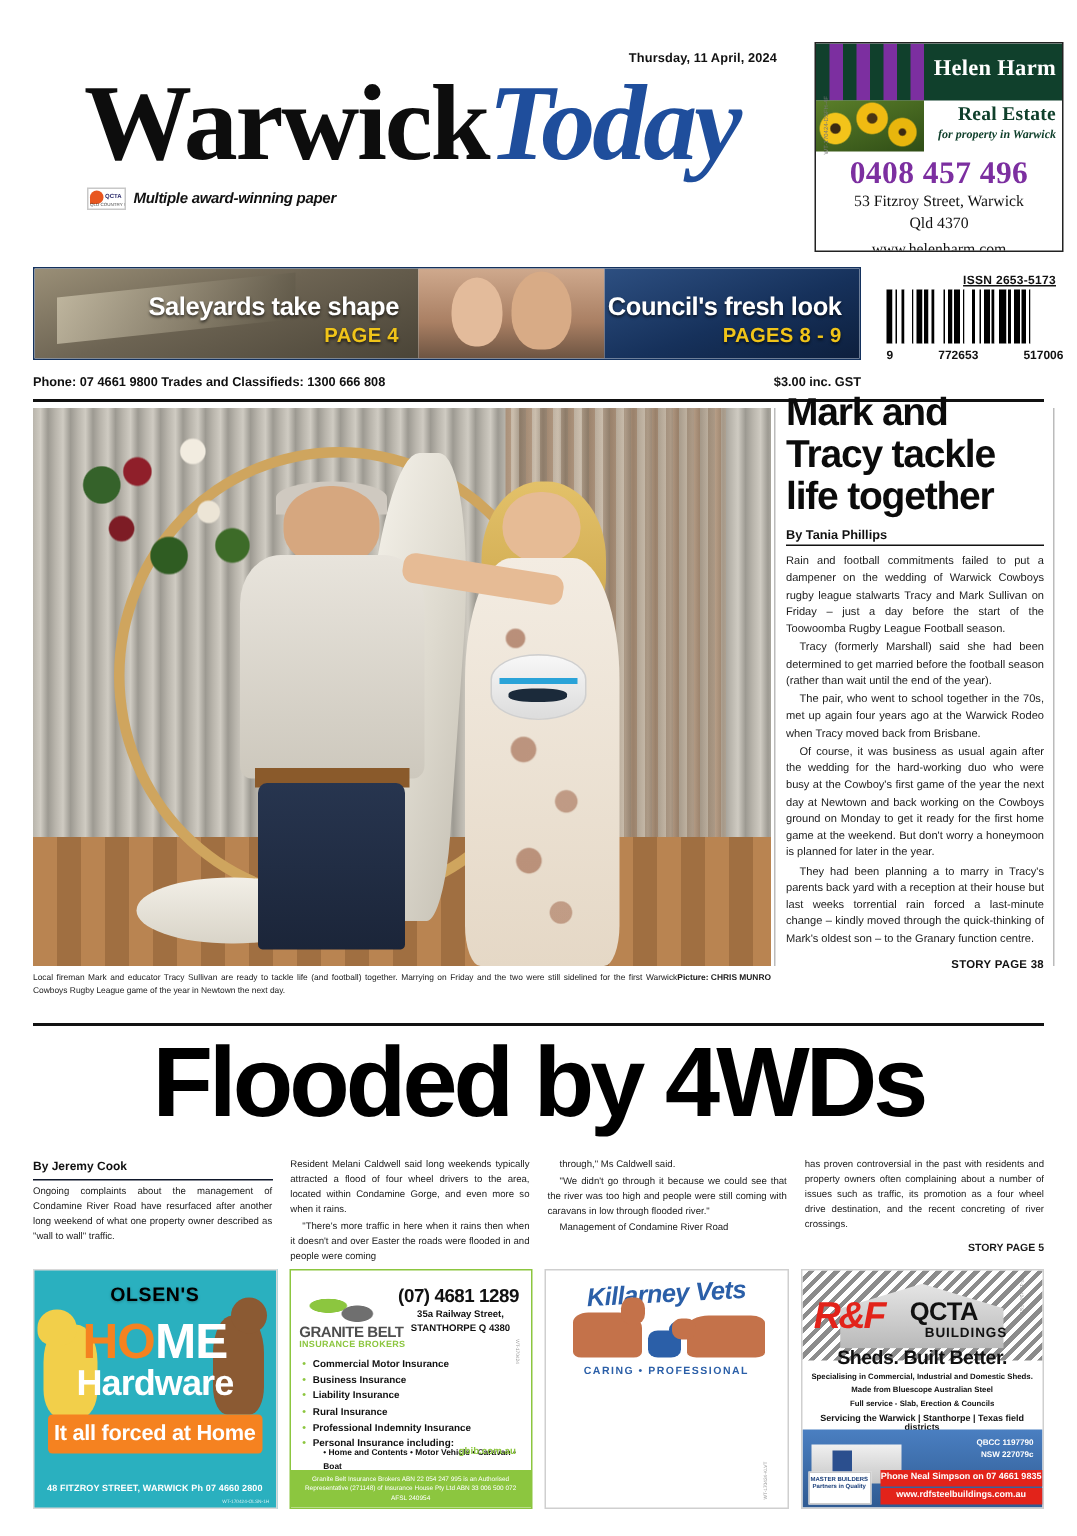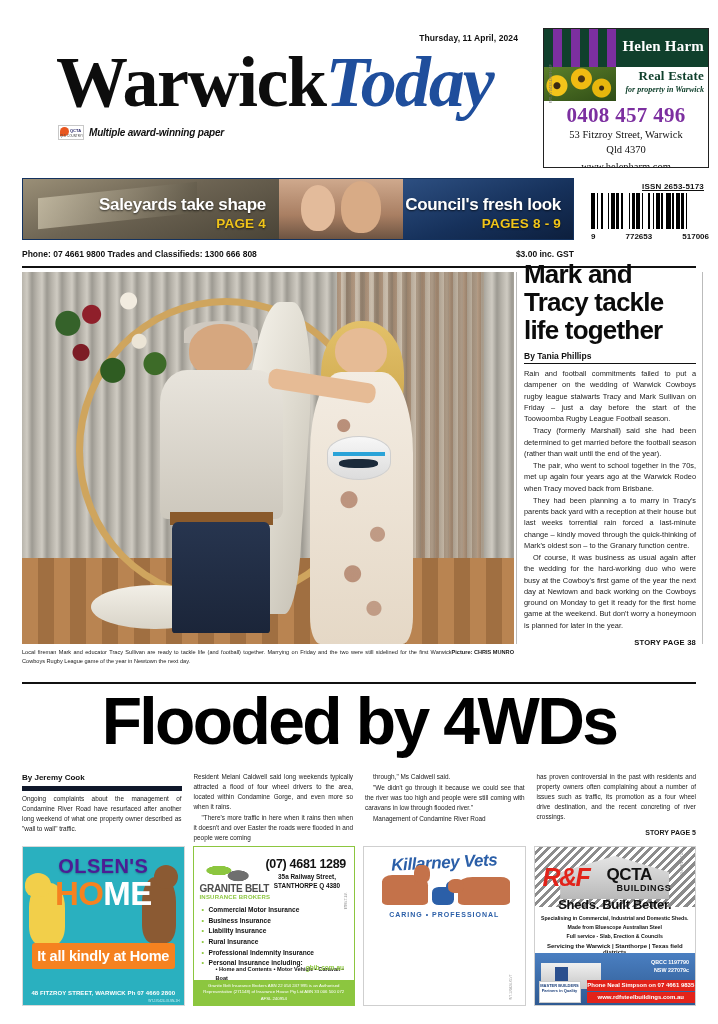--- a/index.html
+++ b/index.html
@@ -294,32 +294,32 @@
     letter-spacing:-2.6px; text-align:center; white-space:nowrap;
   }
 
   
   .story { position:absolute; left:22px; top:772px; width:674px; display:flex; gap:12px; }
   .story .col { width:161px; font-size:6.4px; line-height:1.56; color:#1a1a1a; text-align:justify; }
   .story .col p { margin-bottom:1px; }
   .story .col p.ind { text-indent:8px; }
   .story .byl2 {
     font-size:8px; font-weight:700; color:#111; padding-bottom:2px;
-    border-bottom:5px solid #0f172a; margin-bottom:3px;
+    border-bottom:1px solid #0f172a; margin-bottom:3px;
   }
   .story .ref2 { margin-top:6px; text-align:right; font-weight:700; font-size:7px; }
 
   
   .ads { position:absolute; left:22px; top:846px; width:674px; height:160px; display:flex; gap:8px; }
 
   .ad { position:relative; overflow:hidden; background:#fff; }
   .ad1 { width:163px; border:1px solid #d8d8d8; background:#2ab0bf; }
   .ad1 .olsens {
     position:absolute; top:8px; left:0; width:100%; text-align:center;
-    font-size:20px; font-weight:700; color:#4c1d95; letter-spacing:.4px;
+    font-size:13px; font-weight:700; color:#000000; letter-spacing:.4px;
     text-shadow:0 1px 2px rgba(0,0,0,.25);
   }
   .ad1 .home {
     position:absolute; top:28px; left:0; width:100%; text-align:center;
     font-size:33px; font-weight:700; color:#fff; letter-spacing:-.6px;
   }
   .ad1 .home .o { color:#f58220; }
   .ad1 .hw {
     position:absolute; top:62px; left:0; width:100%; text-align:center;
     font-size:24px; font-weight:700; color:#fff; letter-spacing:-.6px;
@@ -638,22 +638,22 @@
   <div class="col-div"></div>
   <div class="col-div2"></div>
 
   <div class="lead-col">
     <div class="lead-hl">Mark and Tracy tackle life together</div>
     <div class="byline">By Tania Phillips</div>
     <div class="lead-body" id="lead-body">
         <p>Rain and football commitments failed to put a dampener on the wedding of Warwick Cowboys rugby league stalwarts Tracy and Mark Sullivan on Friday – just a day before the start of the Toowoomba Rugby League Football season.</p>
         <p>Tracy (formerly Marshall) said she had been determined to get married before the football season (rather than wait until the end of the year).</p>
         <p>The pair, who went to school together in the 70s, met up again four years ago at the Warwick Rodeo when Tracy moved back from Brisbane.</p>
+        <p>Of course, it was business as usual again after the wedding for the hard-working duo who were busy at the Cowboy's first game of the year the next day at Newtown and back working on the Cowboys ground on Monday to get it ready for the first home game at the weekend. But don't worry a honeymoon is planned for later in the year.</p>
         <p>They had been planning a to marry in Tracy's parents back yard with a reception at their house but last weeks torrential rain forced a last-minute change – kindly moved through the quick-thinking of Mark's oldest son – to the Granary function centre.</p>
-        <p>Of course, it was business as usual again after the wedding for the hard-working duo who were busy at the Cowboy's first game of the year the next day at Newtown and back working on the Cowboys ground on Monday to get it ready for the first home game at the weekend. But don't worry a honeymoon is planned for later in the year.</p>
       </div>
     <div class="story-ref">STORY PAGE 38</div>
   </div>
 
   <div class="caption">
     <span class="credit">Picture: CHRIS MUNRO</span>
     <span>Local fireman Mark and educator Tracy Sullivan are ready to tackle life (and football) together. Marrying on Friday and the two were still sidelined for the first Warwick Cowboys Rugby League game of the year in Newtown the next day.</span>
   </div>
 
   <div class="rule-mid"></div>
@@ -679,21 +679,22 @@
       </div>
     </div>
 
   <div class="ads">
 
     <div class="ad ad1">
       <div class="dog-y"></div>
       <div class="dog-b"></div>
       <div class="olsens">OLSEN'S</div>
       <div class="home"><span class="o">H</span><span class="o">O</span>ME</div>
-      <div class="slogan">It all kindly at Home</div>
+      <div class="hw">Hardware</div>
+      <div class="slogan">It all forced at Home</div>
       <div class="addr">48 FITZROY STREET, WARWICK   Ph 07 4660 2800</div>
       <div class="tiny">WT-170424-OLSN-1H</div>
     </div>
 
     <div class="ad ad2">
       <div class="gb-logo-leaf"></div>
       <div class="gb-name">GRANITE BELT</div>
       <div class="gb-sub">INSURANCE BROKERS</div>
       <div class="gb-phone">(07) 4681 1289</div>
       <div class="gb-addr">

